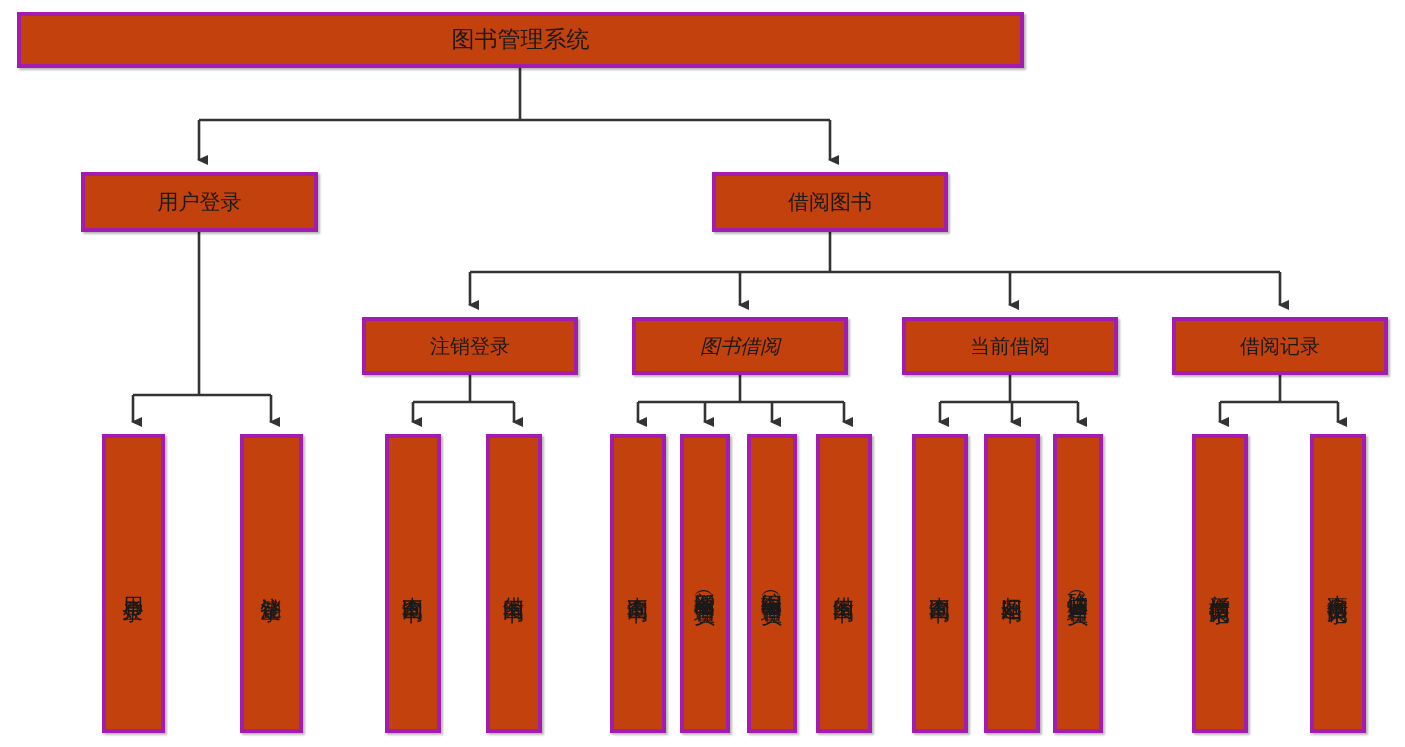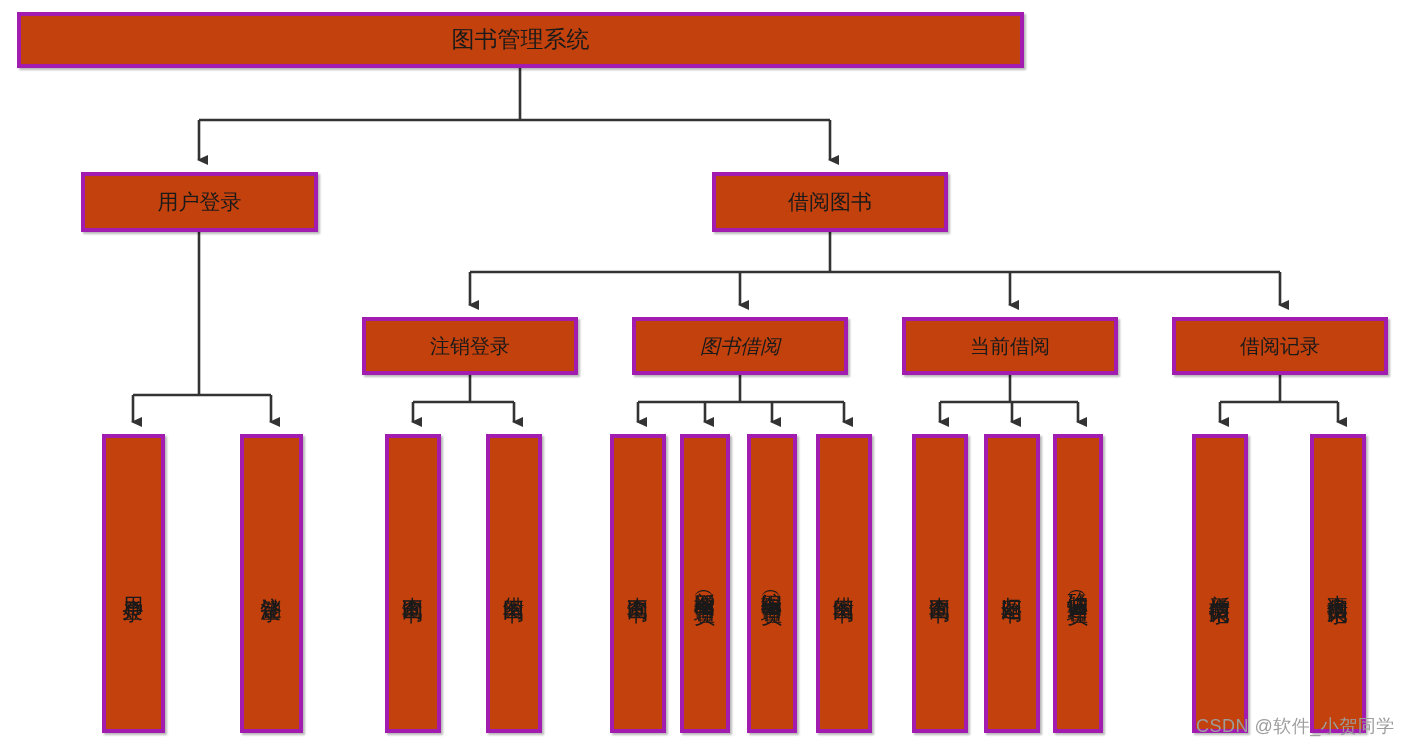--- a/index.html
+++ b/index.html
@@ -177,15 +177,14 @@
     <span class="label">确认归还（管理员）</span>
   </div>
 
   <div class="node node-leaf" style="left:1192px; top:434px; width:56px; height:299px;">
     <span class="label">新增借阅记录</span>
   </div>
   <div class="node node-leaf" style="left:1310px; top:434px; width:56px; height:299px;">
     <span class="label">查询借阅记录</span>
   </div>
 
-  <div class="watermark" style="left:1196px; top:714px;">CSDN @软件_小贺同学</div>
 
 </div>
 
 </body></html>

